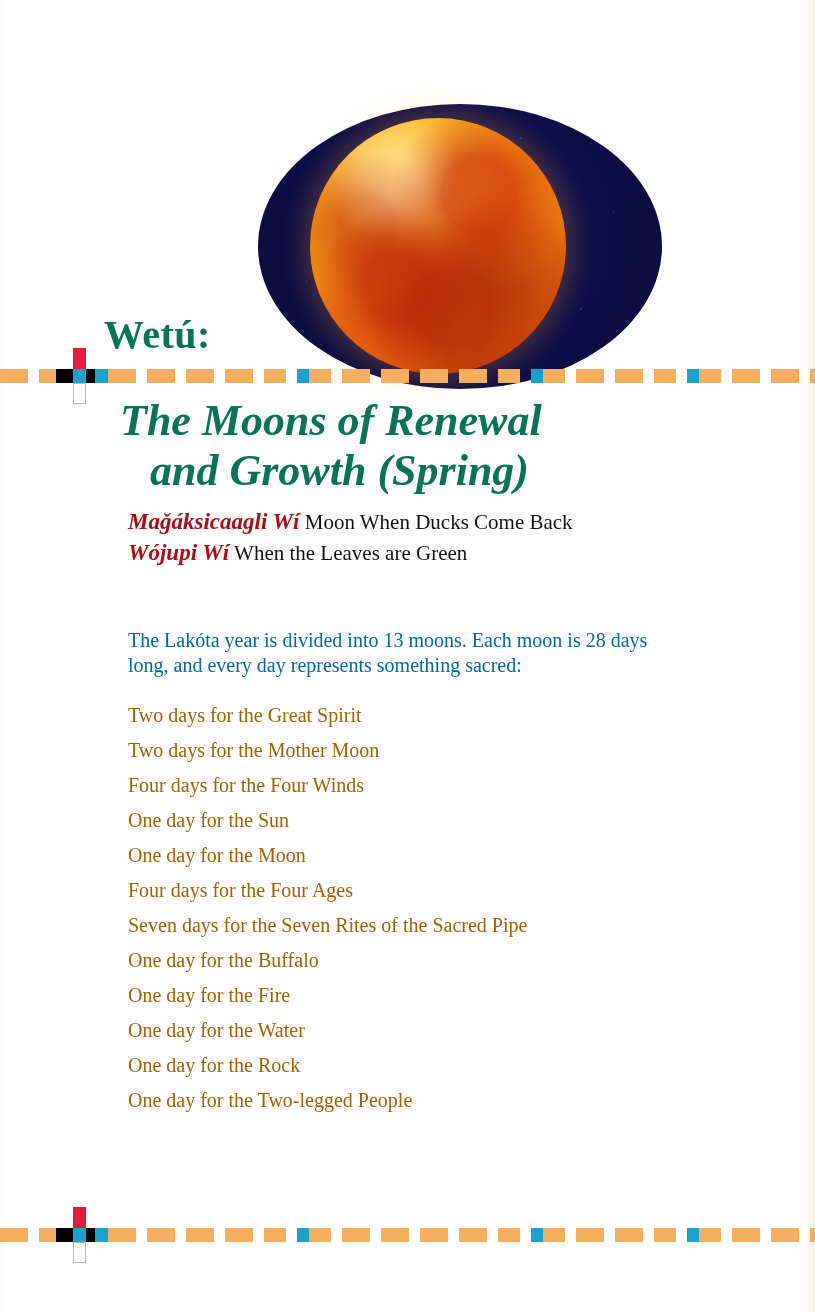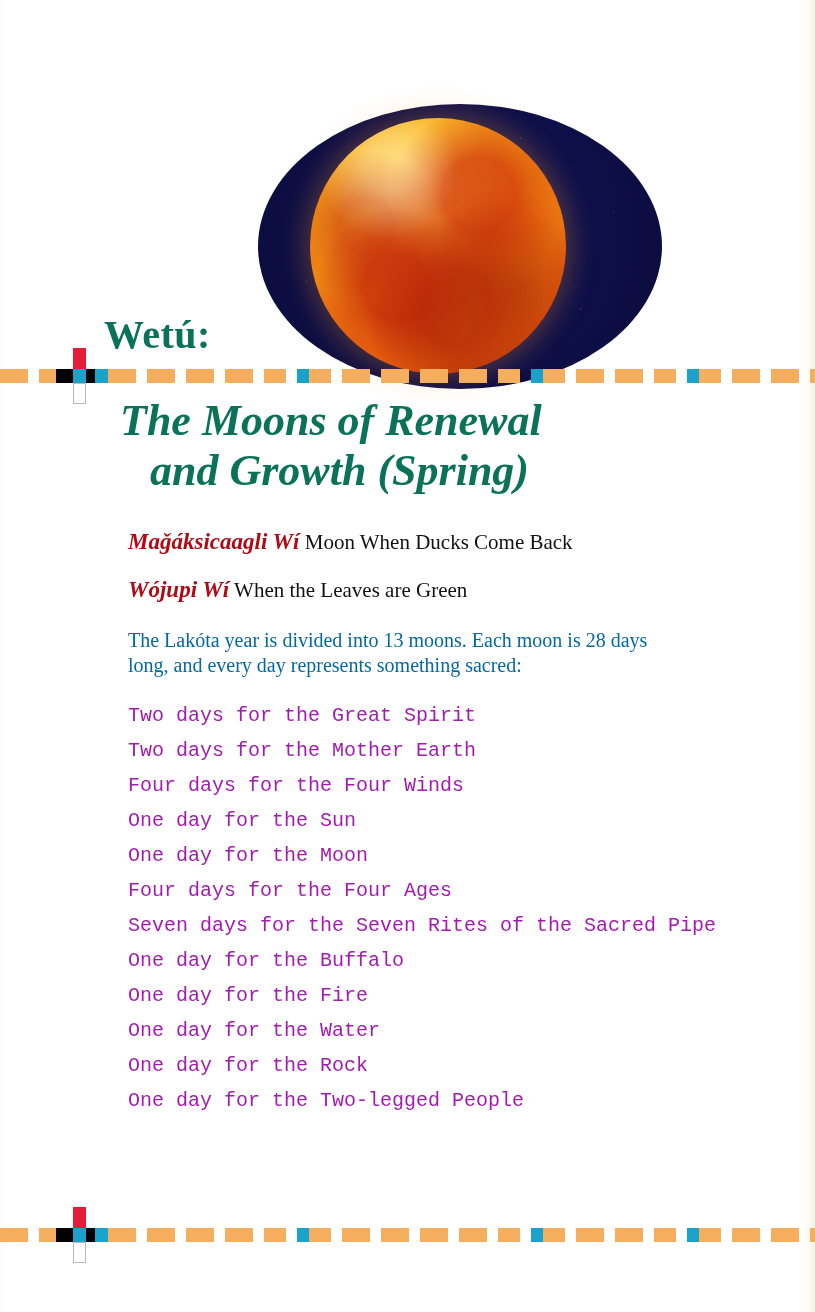--- a/index.html
+++ b/index.html
@@ -183,21 +183,20 @@
     left: 128px;
     top: 508px;
     width: 600px;
   }
   .moon-name-row {
     font-size: 21px;
     line-height: 27px;
     color: #111111;
     white-space: nowrap;
     margin-bottom: 3px;
-    margin-top: 20px;
   }
   .moon-name-row .lakota {
     font-style: italic;
     font-weight: 700;
     color: #b00a14;
     font-size: 23px;
   }
   .moon-name-row .english {
     color: #111111;
     font-size: 21px;
@@ -218,23 +217,22 @@
     left: 128px;
     top: 698px;
     width: 600px;
     list-style: none;
     margin: 0;
     padding: 0;
   }
   .days-list li {
     font-size: 20px;
     line-height: 35px;
-    color: #a21caf;
+    color: #a16207;
     white-space: nowrap;
-    font-family: Liberation Mono, monospace;
   }
 </style>
 </head>
 <body>
 
 <div id="page">
 
   <div class="paper-edge-left"></div>
   <div class="paper-edge-right"></div>
 
@@ -287,21 +285,21 @@
 
   <div class="moon-names">
       <div class="moon-name-row"><span class="lakota">Maǧáksicaagli Wí</span><span class="english"> Moon When Ducks Come Back</span></div>
       <div class="moon-name-row"><span class="lakota">Wójupi Wí</span><span class="english"> When the Leaves are Green</span></div>
     </div>
 
   <div class="intro">The Lakóta year is divided into 13 moons. Each moon is 28 days long, and every day represents something sacred:</div>
 
   <ul class="days-list">
       <li>Two days for the Great Spirit</li>
-      <li>Two days for the Mother Earth</li>
+      <li>Two days for the Mother Moon</li>
       <li>Four days for the Four Winds</li>
       <li>One day for the Sun</li>
       <li>One day for the Moon</li>
       <li>Four days for the Four Ages</li>
       <li>Seven days for the Seven Rites of the Sacred Pipe</li>
       <li>One day for the Buffalo</li>
       <li>One day for the Fire</li>
       <li>One day for the Water</li>
       <li>One day for the Rock</li>
       <li>One day for the Two-legged People</li>

